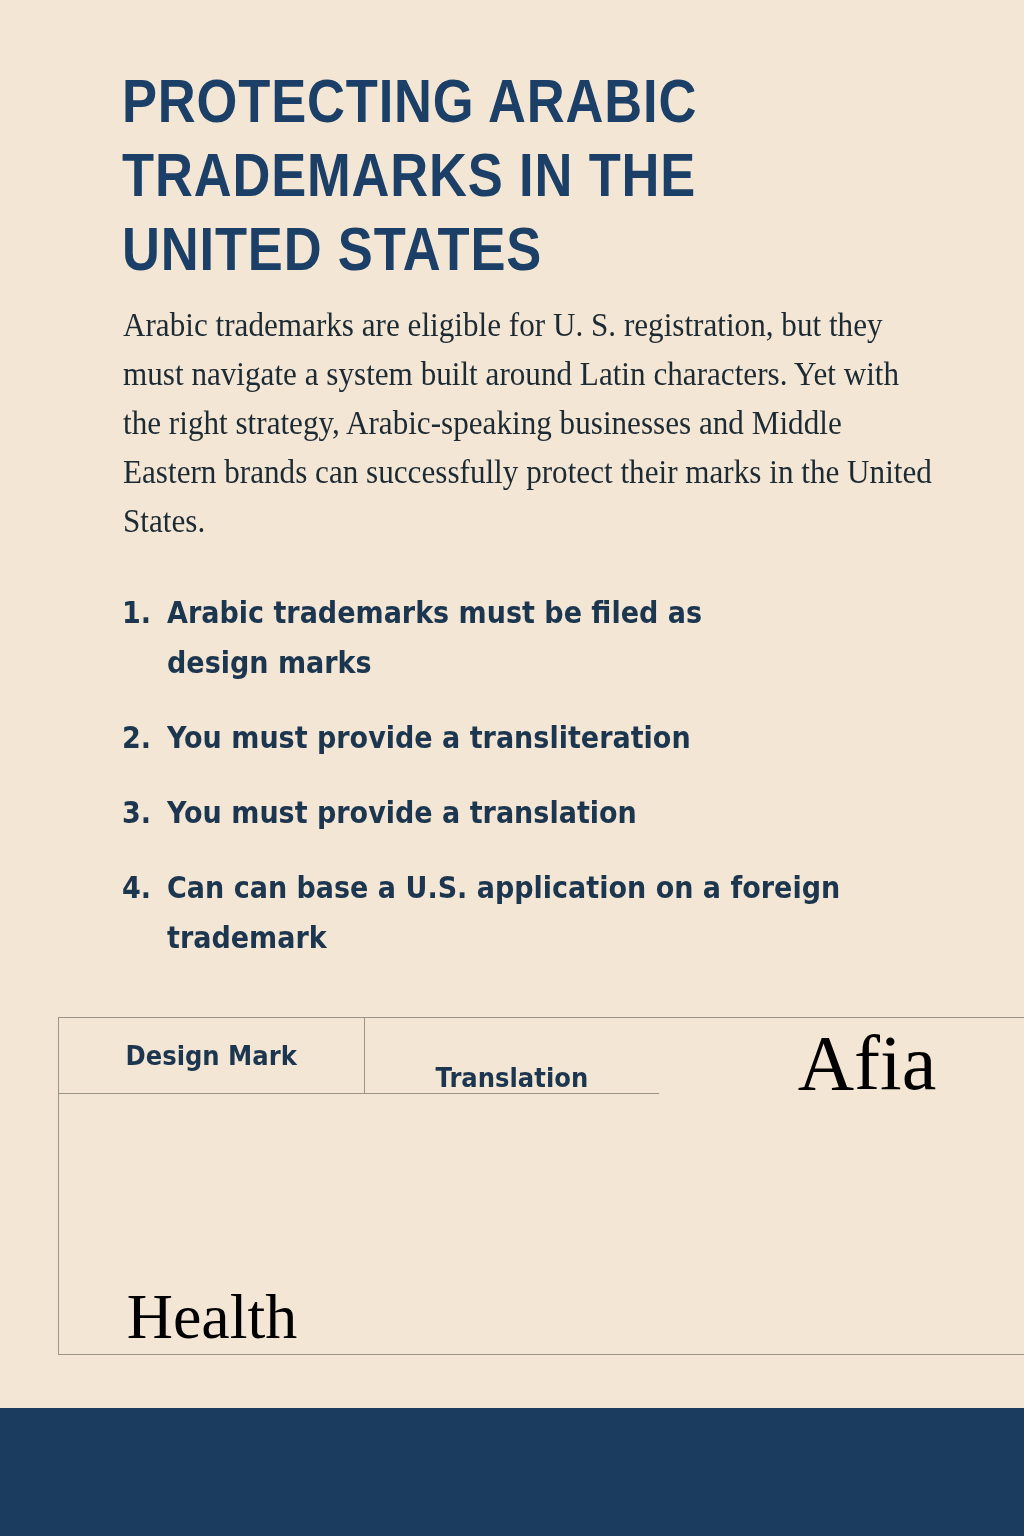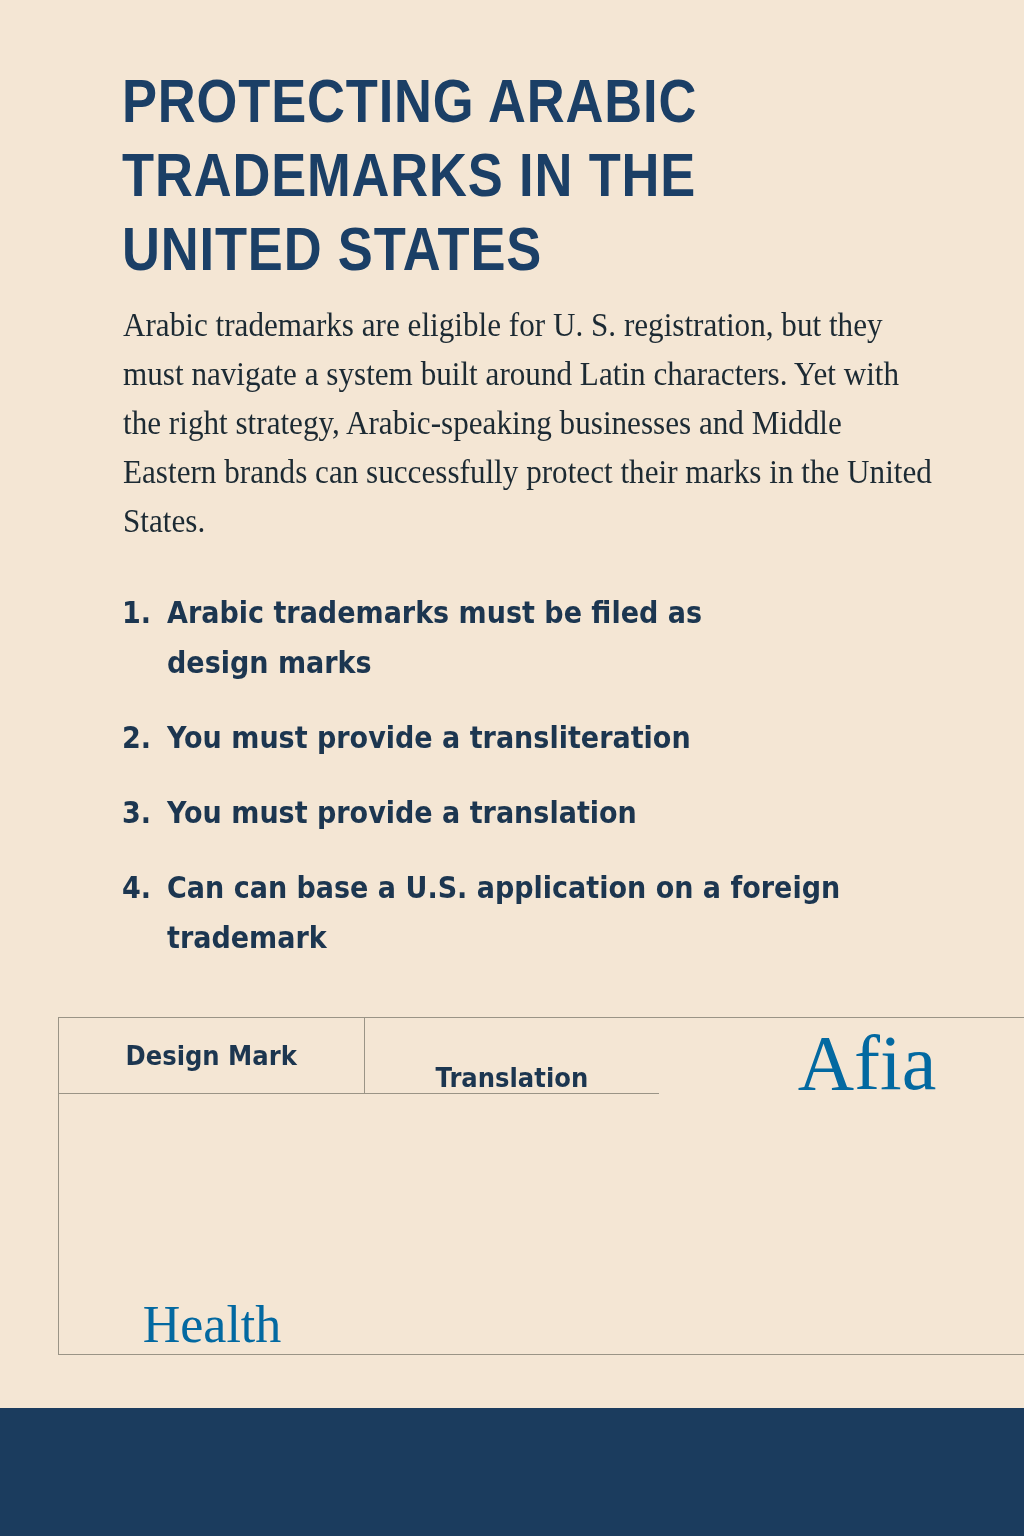--- a/index.html
+++ b/index.html
@@ -48,23 +48,23 @@
     }
     .cell.last { border-right: none; align-items: flex-end; }
     .cell.body { border-bottom: none; }
     .th {
       font-family: "DejaVu Sans", sans-serif; font-weight: 700;
       font-size: 27px; color: #1c3650;
       transform: scaleX(0.9);
     }
     .big {
       font-family: "Liberation Serif", serif; font-size: 78px;
-      color: #0369a1; padding-top: 14px;
+      color: #000000; padding-top: 14px;
     }
-    .big.health { font-size: 52px; padding-top: 4px; }
+    .big.health { font-size: 64px; padding-top: 4px; }
     .drop { width: 174px; height: 212px; margin-top: 20px; }
     .footer {
       position: absolute; left: 0; top: 1408px; width: 1024px; height: 128px;
       background: #1b3c5e;
     }
   </style>
 </head>
 <body>
 
 <h1 class="title">PROTECTING ARABIC

